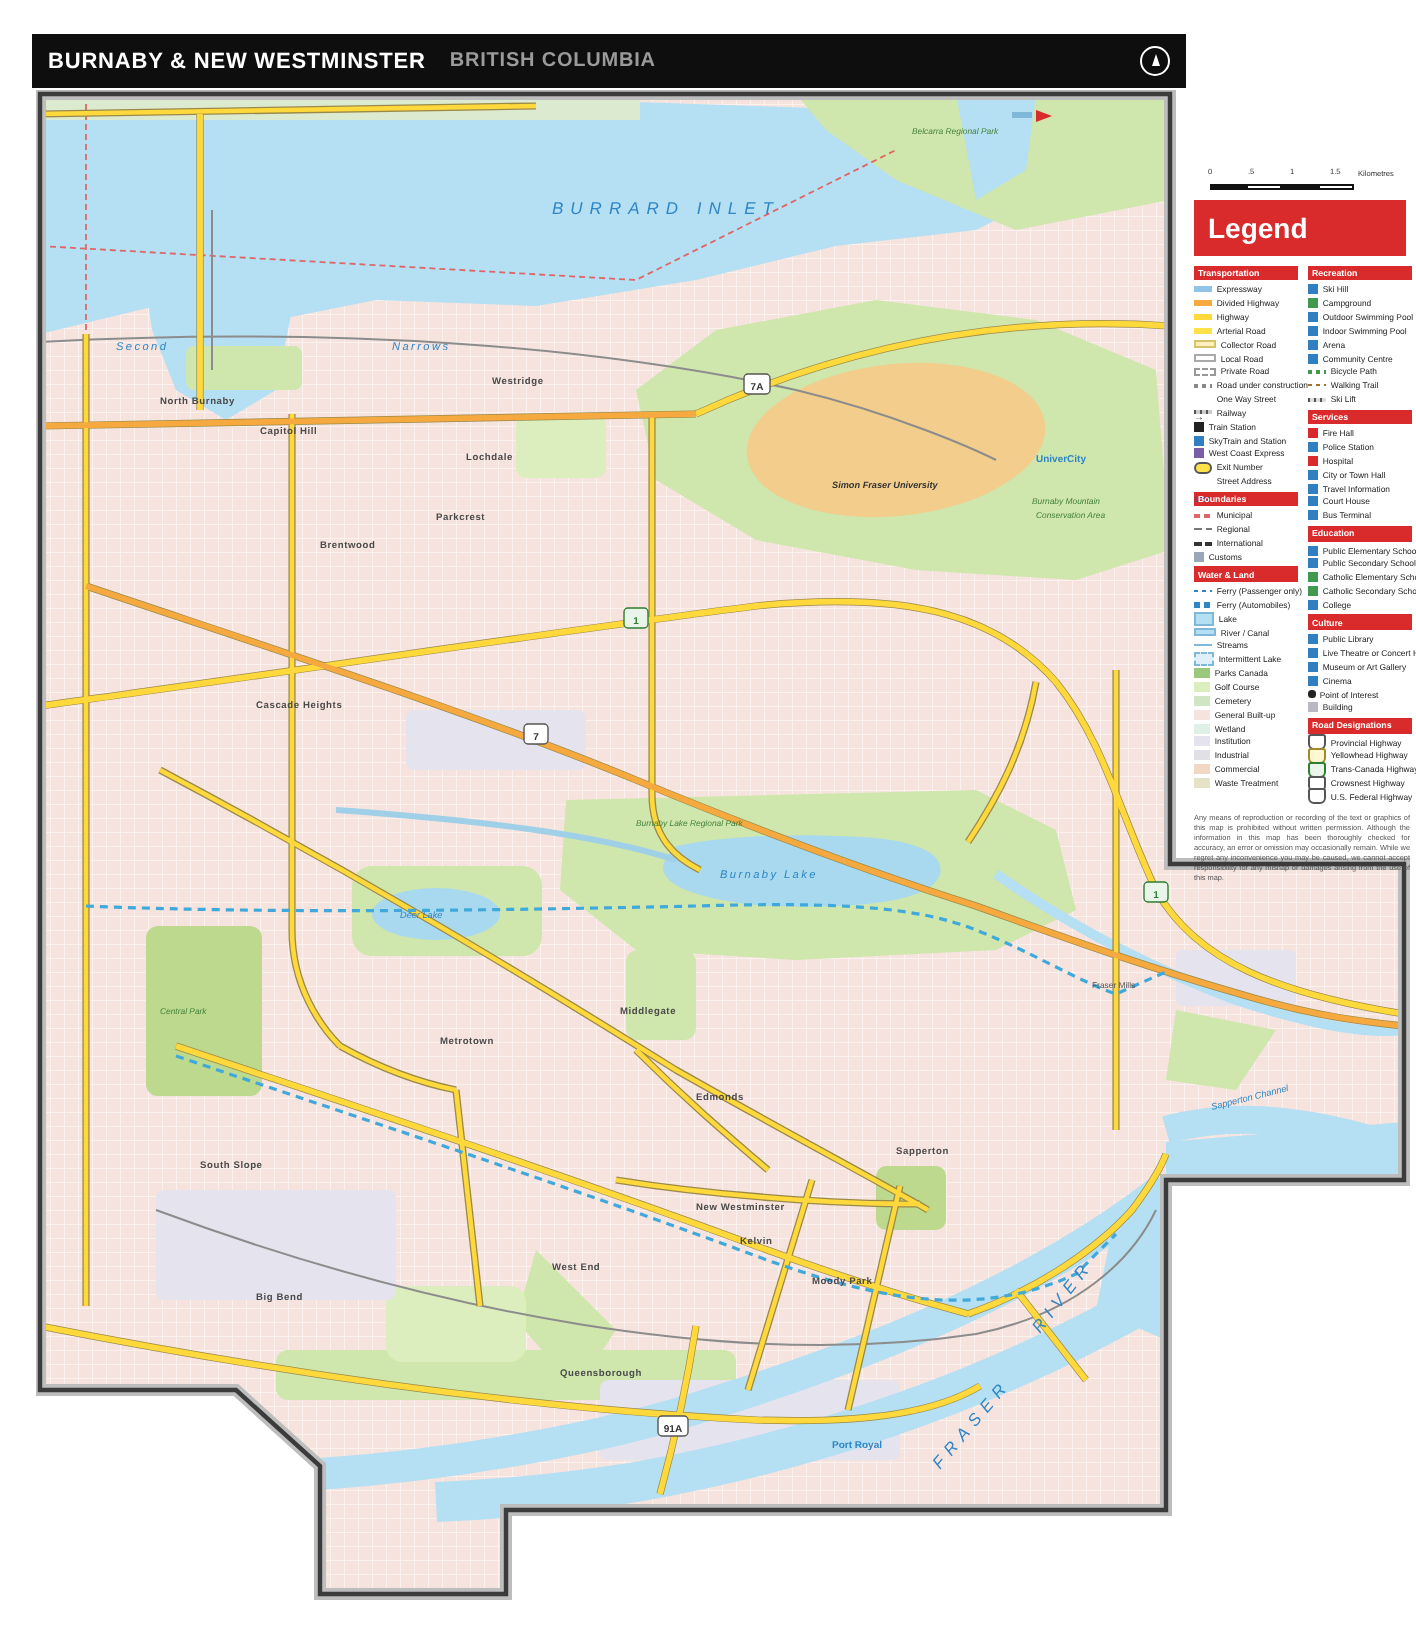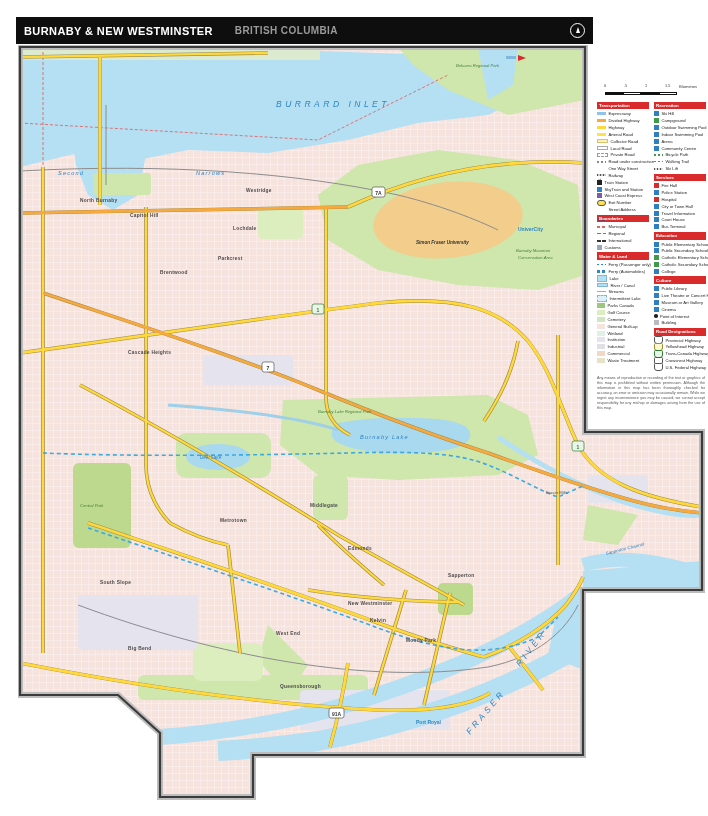--- a/index.html
+++ b/index.html
@@ -2,21 +2,21 @@
 <html><head>
 <meta charset="utf-8">
 <style>
   html,body{margin:0;padding:0;background:#fff;}
   .page{position:relative;width:708px;height:816px;background:#fff;overflow:hidden;
         font-family:"Liberation Sans",sans-serif;}
   
   .titlebar{position:absolute;left:16px;top:17px;width:577px;height:27px;background:#0e0e0e;
             display:flex;align-items:center;padding:0 8px;box-sizing:border-box;}
   .titlebar .t1{color:#fff;font-size:11px;font-weight:bold;letter-spacing:.4px;}
-  .titlebar .t2{color:#9a9a9a;font-size:10px;font-weight:bold;margin-left:22px;letter-spacing:.4px;}
+  .titlebar .t2{color:#9a9a9a;font-size:10px;font-weight:bold;margin-left:12px;letter-spacing:.4px;}
   .northwrap{margin-left:auto;width:13px;height:13px;border:1.2px solid #fff;border-radius:50%;
              position:relative;}
   .northwrap:before{content:"";position:absolute;left:4.6px;top:2.5px;border-left:2px solid transparent;
              border-right:2px solid transparent;border-bottom:6px solid #fff;}
   
   .legendpanel{position:absolute;left:597px;top:84px;width:110px;}
   .scalebar{position:relative;height:13px;}
   .scalebar .seg{position:absolute;top:8px;height:3px;border:0.6px solid #111;box-sizing:border-box;}
   .scalebar .tick{position:absolute;top:0;font-size:3.8px;color:#333;}
   .scalebar .unit{position:absolute;top:1px;left:82px;font-size:3.8px;color:#333;}
@@ -317,20 +317,21 @@
       <span class="tick" style="left:27px">.5</span>
       <span class="tick" style="left:48px">1</span>
       <span class="tick" style="left:68px">1.5</span>
       <span class="unit">Kilometres</span>
       <span class="seg" style="left:8px;width:18px;background:#111"></span>
       <span class="seg" style="left:26px;width:18px;background:#fff"></span>
       <span class="seg" style="left:44px;width:18px;background:#111"></span>
       <span class="seg" style="left:62px;width:18px;background:#fff"></span>
     </div>
 
+    <div class="legendtitle">Legend</div>
 
     <div class="cols">
 
       <div class="col">
         <div class="lhead">Transportation</div>
         <div class="lrow">
             <span class="sw s-exp"></span>
             <span class="lbl">Expressway</span>
           </div>
         <div class="lrow">

